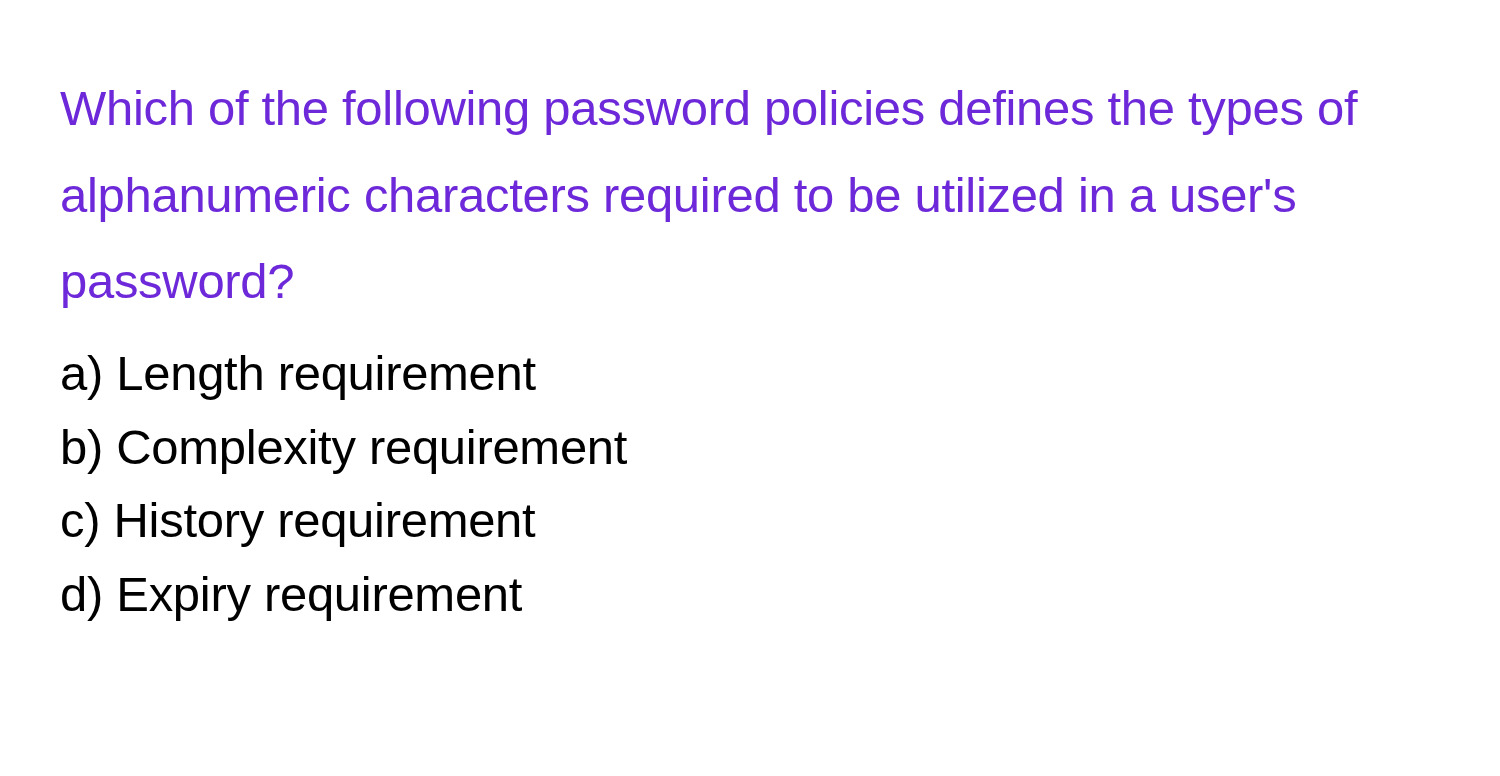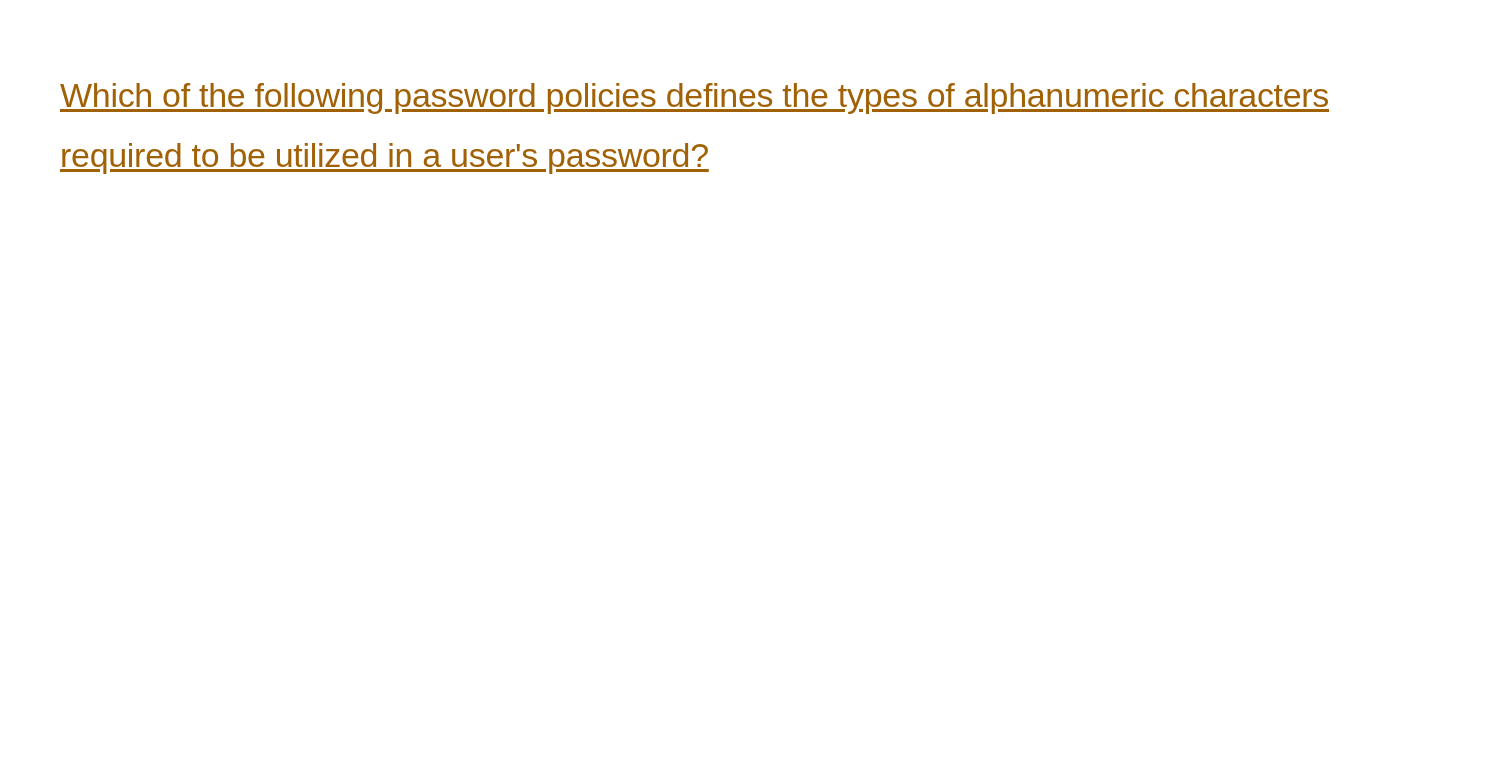--- a/index.html
+++ b/index.html
@@ -11,38 +11,43 @@
       font-family: -apple-system, BlinkMacSystemFont, "Segoe UI", Helvetica, Arial, sans-serif;
       background-color: #ffffff;
       width: 1500px;
       height: 776px;
       padding: 65px 60px;
     }
     .question-container {
       max-width: 1380px;
     }
     .question-text {
-      font-size: 34px;
+      font-size: 49px;
       line-height: 1.77;
-      color: #a16207;
+      color: #6d28d9;
       font-weight: 400;
       letter-spacing: -0.3px;
       margin-bottom: 12px;
-      text-decoration: underline;
     }
     .options {
       margin-top: 0;
     }
     .option {
       font-size: 49px;
       line-height: 1.5;
       color: #000000;
       font-weight: 400;
       letter-spacing: -0.3px;
       margin-bottom: 0;
     }
   </style>
 </head>
 <body>
 
 <div class="question-container">
   <p class="question-text">Which of the following password policies defines the types of alphanumeric characters required to be utilized in a user's password?</p>
+  <div class="options">
+    <p class="option">a) Length requirement</p>
+    <p class="option">b) Complexity requirement</p>
+    <p class="option">c) History requirement</p>
+    <p class="option">d) Expiry requirement</p>
+  </div>
 </div>
 
 </body></html>

